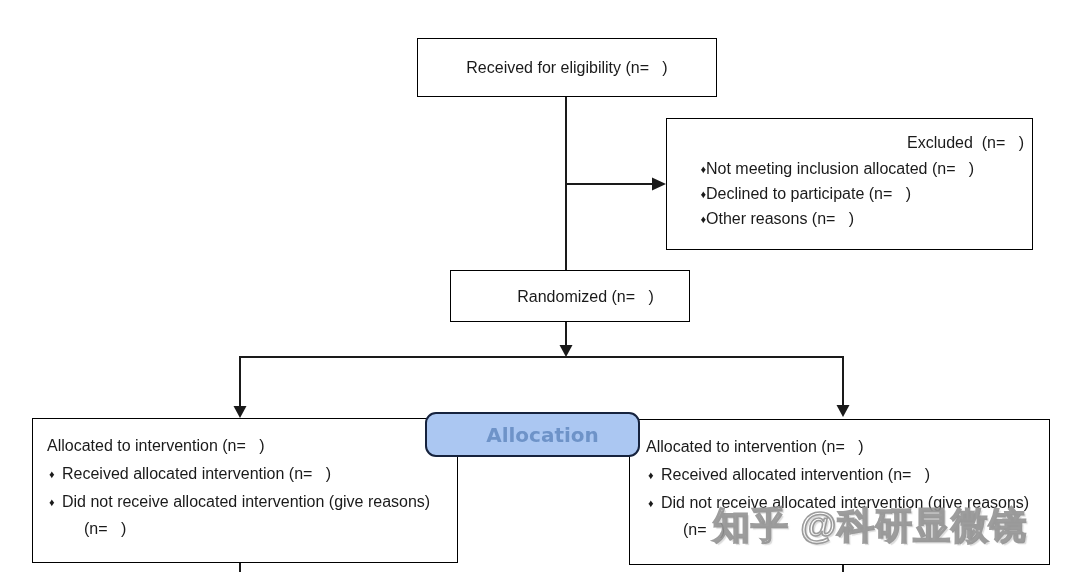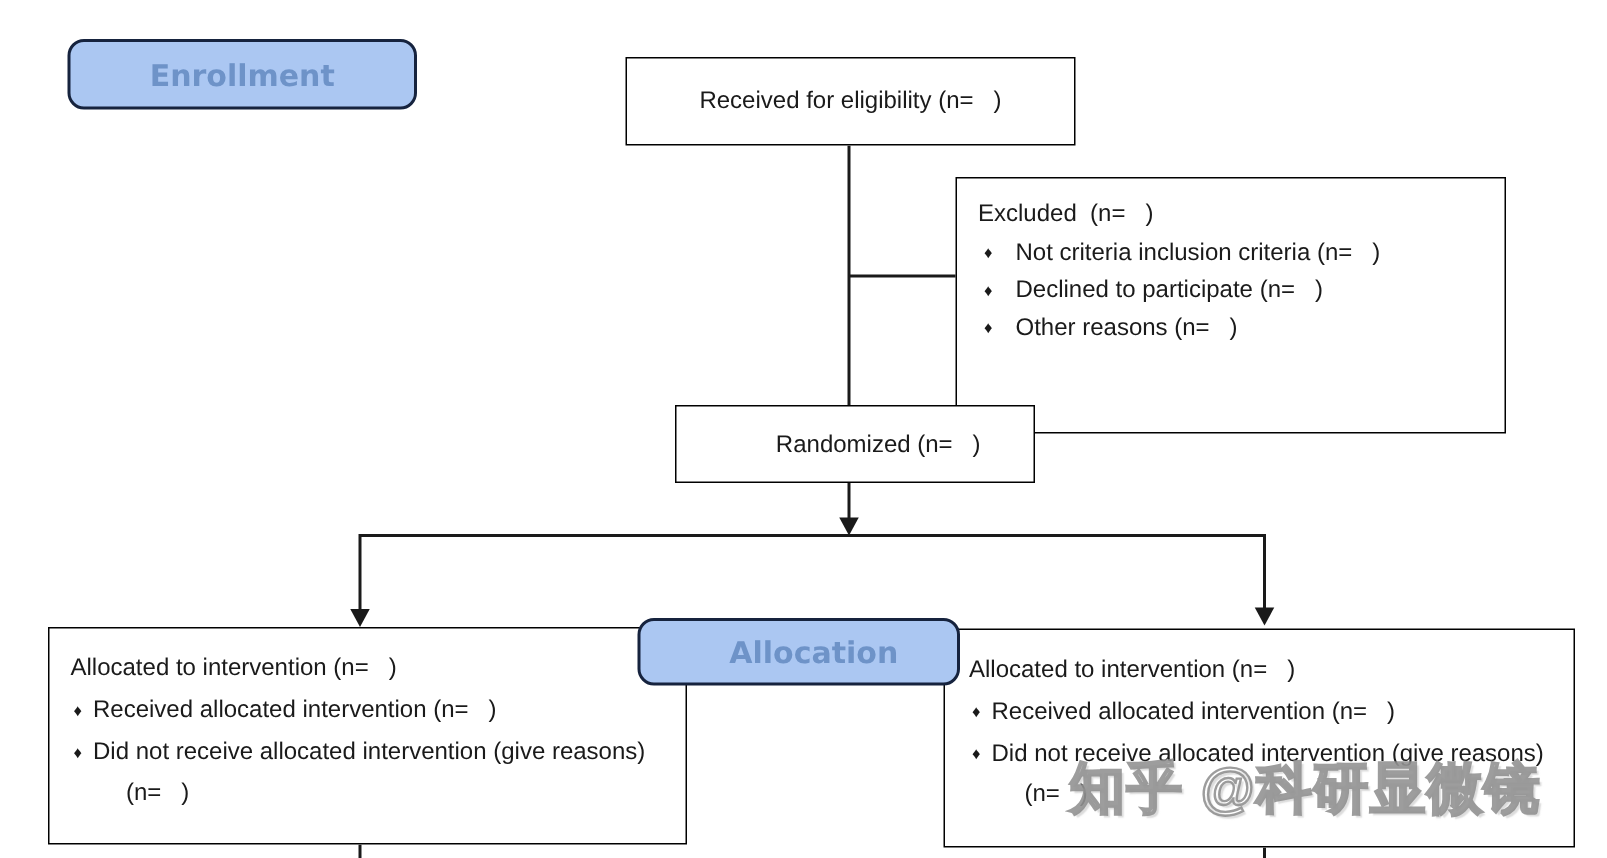--- a/index.html
+++ b/index.html
@@ -20,21 +20,21 @@
 
   .plain-box{
     position:absolute;background:var(--box-fill);
     border:1.5px solid var(--box-border);z-index:2;
     font-size:16px;line-height:25px;
   }
   .plain-box.centered{display:flex;align-items:center;justify-content:center;text-align:center;}
   .plain-box span,.plain-box div{white-space:pre-wrap;}
 
   #assessed{left:417px;top:38px;width:300px;height:59px;}
-  #excluded{left:637px;top:118px;width:367px;height:171px;padding:11px 8px 0 14px;}
+  #excluded{left:666px;top:118px;width:367px;height:132px;padding:11px 8px 0 14px;text-align:right;}
   #randomized{left:450px;top:270px;width:240px;height:52px;padding-left:31px;}
   #alloc-left{left:32px;top:418px;width:426px;height:145px;padding:13px 14px 0 14px;line-height:27px;}
   #alloc-right{left:629px;top:419px;width:421px;height:146px;padding:13px 12px 0 16px;line-height:27px;}
 
   .box-title{margin-bottom:1px;}
   .bullet-item{display:flex;align-items:flex-start;}
   .bullet{flex:none;font-size:11px;line-height:inherit;transform:translateY(1px);}
   .excluded-box .bullet{margin-left:4px;width:21px;}
   .alloc-box .bullet{margin-left:2px;width:13px;}
   .alloc-box .bullet-item{margin-top:1px;}
@@ -88,33 +88,30 @@
       <polygon points="836.5,405 849.5,405 843,417"></polygon>
     </g>
     <g>
       <line x1="240" y1="563" x2="240" y2="572"></line>
     </g>
     <g>
       <line x1="843" y1="565" x2="843" y2="572"></line>
     </g>
   </svg>
 
-  <div class="stage-pill" id="enrollment">
-    <span>Enrollment</span>
-  </div>
 
   <div class="plain-box centered" id="assessed">
     <span>Received for eligibility (n=   )</span>
   </div>
 
   <div class="plain-box excluded-box" id="excluded">
     <div class="box-title">Excluded  (n=   )</div>
     <div class="bullet-item">
       <span class="bullet">♦</span>
-      <span class="bullet-text">Not criteria inclusion criteria (n=   )</span>
+      <span class="bullet-text">Not meeting inclusion allocated (n=   )</span>
     </div>
     <div class="bullet-item">
       <span class="bullet">♦</span>
       <span class="bullet-text">Declined to participate (n=   )</span>
     </div>
     <div class="bullet-item">
       <span class="bullet">♦</span>
       <span class="bullet-text">Other reasons (n=   )</span>
     </div>
   </div>

